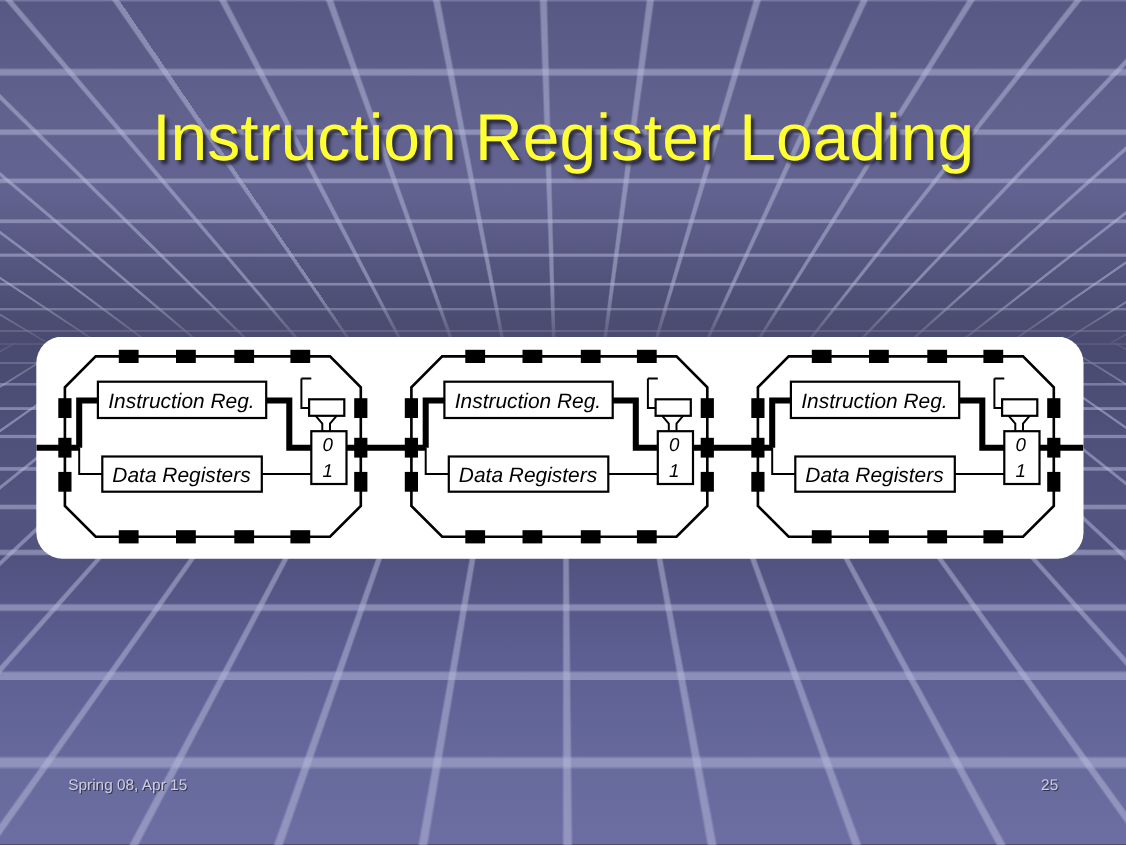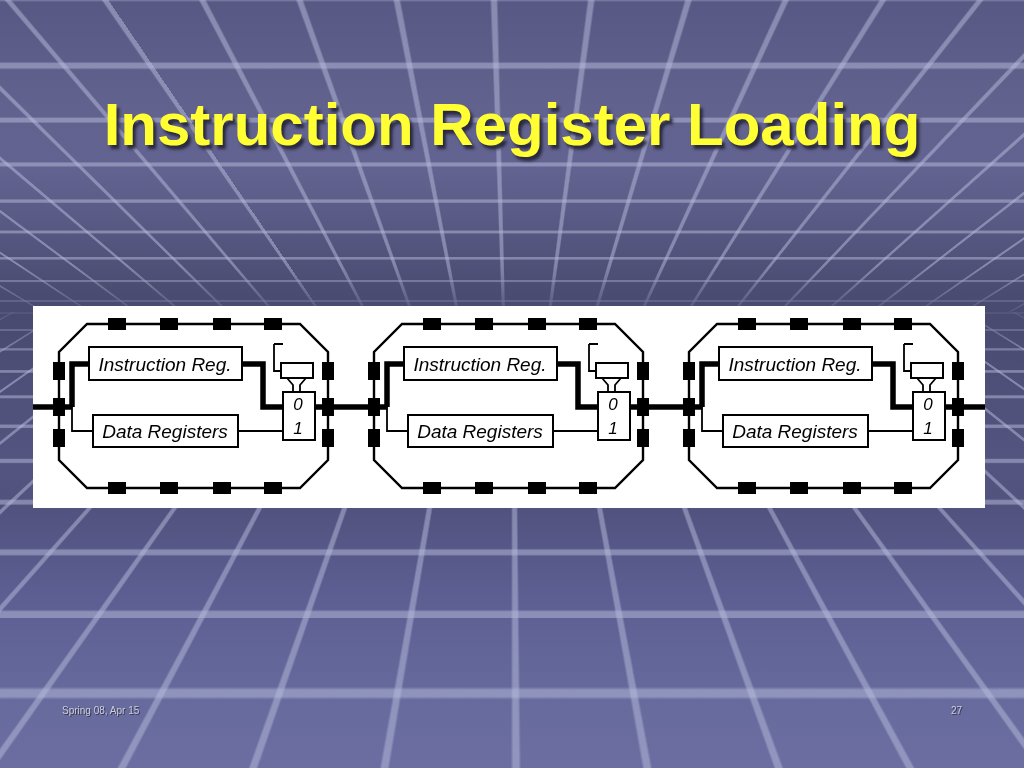--- a/index.html
+++ b/index.html
@@ -24,39 +24,39 @@
     mask-image:linear-gradient(to top, rgba(0,0,0,.2) 0, #000 70px);}
   .floor{top:312px;transform-origin:50% 0%;transform:rotateX(55deg);
     background-image:
       repeating-linear-gradient(to right, rgba(183,188,220,0.50) 0 3px, rgba(0,0,0,0) 3px 50px),
       repeating-linear-gradient(to bottom, rgba(183,188,220,0.50) 0 3px, rgba(0,0,0,0) 3px 28px);
     -webkit-mask-image:linear-gradient(to bottom, rgba(0,0,0,.2) 0, #000 70px);
     mask-image:linear-gradient(to bottom, rgba(0,0,0,.2) 0, #000 70px);}
   
   .title{
     position:absolute;top:92px;left:0;right:0;text-align:center;
-    font-size:60px;line-height:1.1;font-weight:700;color:#ffff33;
+    font-size:60px;line-height:1.1;font-weight:400;color:#ffff33;
     text-shadow:3px 4px 3px rgba(38,38,58,0.95);
     white-space:nowrap;
   }
   
-  .panel{position:absolute;left:33px;top:306px;width:952px;height:202px;background:#ffffff;}
+  .panel{position:absolute;left:33px;top:306px;width:952px;height:202px;background:#ffffff;border-radius:24px;}
   .panel svg{display:block;width:952px;height:202px;}
   .outline{fill:#ffffff;stroke:#000000;stroke-width:2.4;}
   .box{fill:#ffffff;stroke:#000000;stroke-width:2;}
   .pad{fill:#000000;}
   .thick{fill:none;stroke:#000000;stroke-width:5.5;}
   .thin{fill:none;stroke:#000000;stroke-width:1.8;}
   .lbl{font-family:"Liberation Sans",sans-serif;font-style:italic;font-size:19px;fill:#000;text-anchor:middle;}
   .muxlbl{font-family:"Liberation Sans",sans-serif;font-style:italic;font-size:17px;fill:#000;text-anchor:middle;}
   
   .footer{
     position:absolute;left:0;right:0;top:705px;display:flex;align-items:flex-end;
     padding:0 62px;box-sizing:border-box;
-    color:#cdcdde;font-size:10px;text-shadow:1px 1px 0 #34344e;
+    color:#cdcdde;font-size:14px;text-shadow:1px 1px 0 #34344e;
   }
   .f-left{flex:1;text-align:left;}
   .f-center{flex:2;text-align:center;}
   .f-right{flex:1;text-align:right;}
 </style>
 </head>
 <body>
 
 <div class="slide">
 
@@ -178,16 +178,16 @@
         <rect class="box" x="226" y="70" width="32" height="48"></rect>
         <text class="muxlbl" x="241" y="88">0</text>
         <text class="muxlbl" x="241" y="112">1</text>
       </g>
 
     </svg>
   </div>
 
   <div class="footer">
     <div class="f-left">Spring 08, Apr 15</div>
-    <div class="f-right">27</div>
+    <div class="f-right">25</div>
   </div>
 
 </div>
 
 </body></html>

